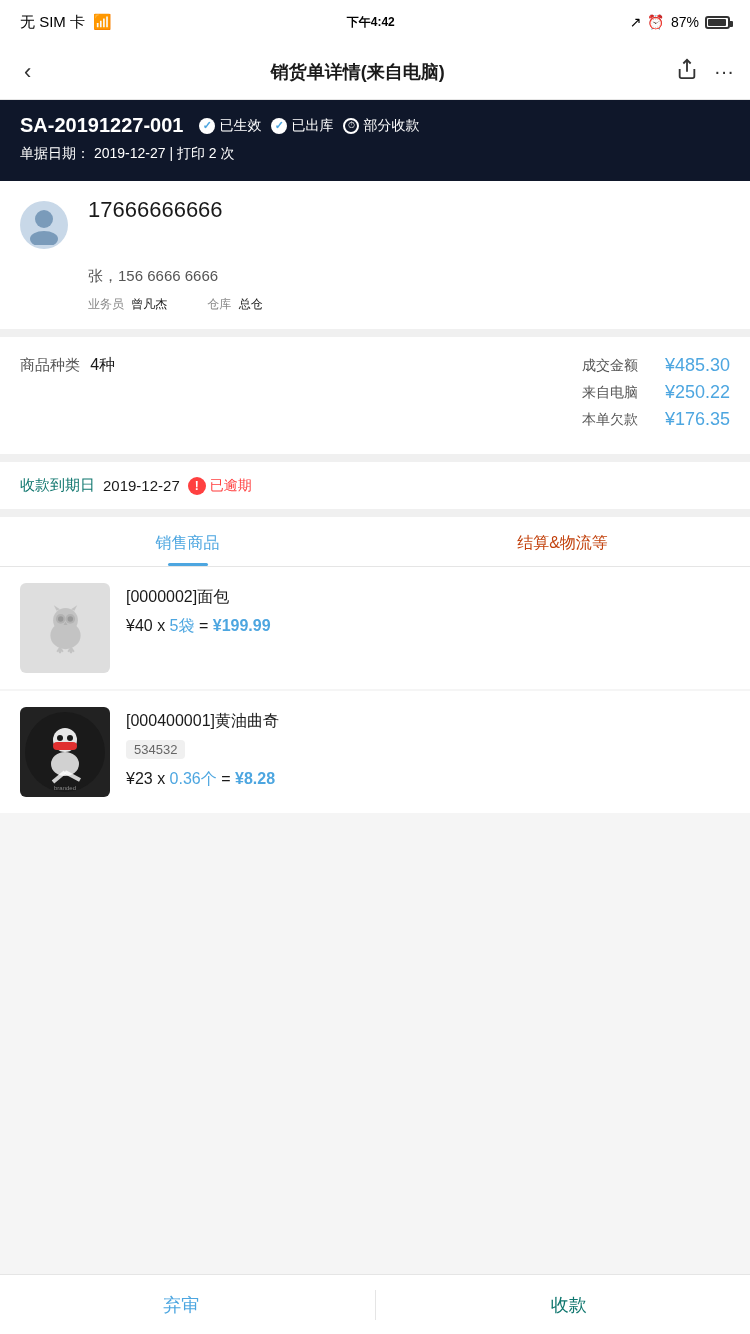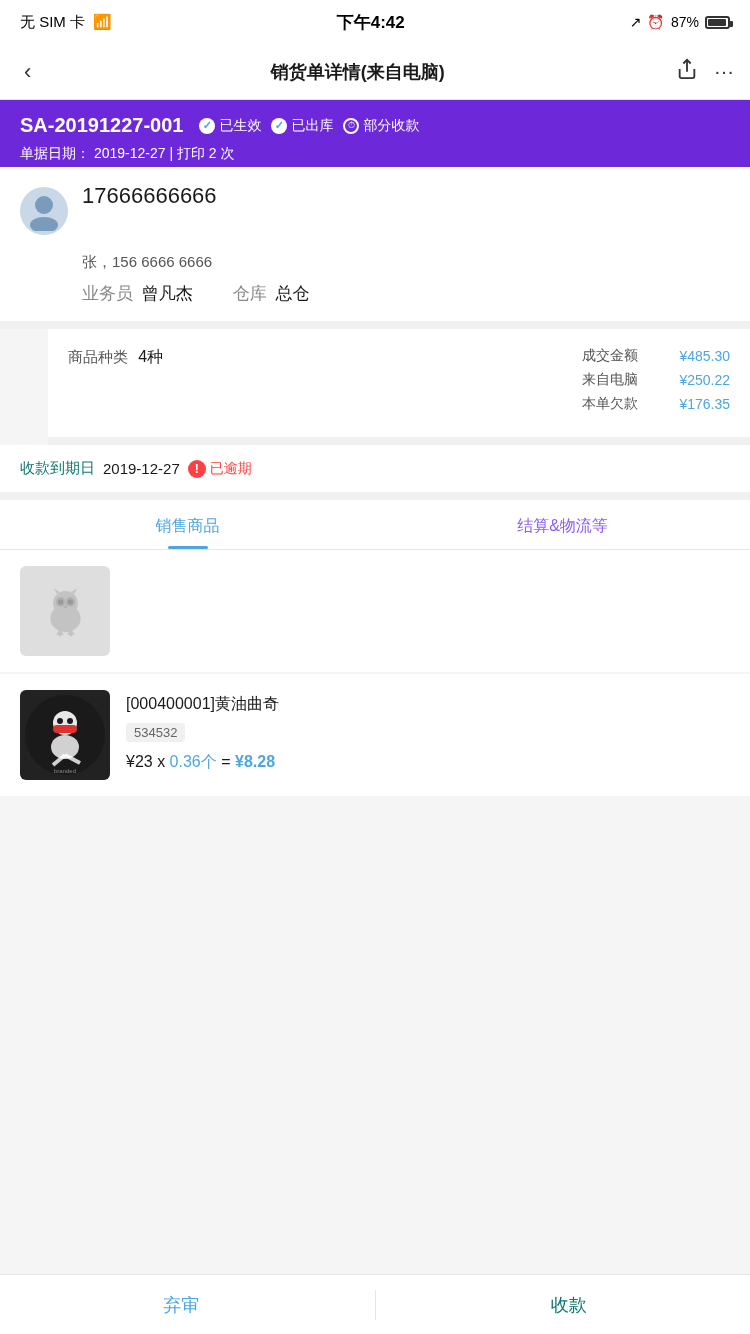--- a/index.html
+++ b/index.html
@@ -18,21 +18,21 @@
       height: 44px;
       background: #fff;
       display: flex;
       align-items: center;
       justify-content: space-between;
       padding: 0 20px;
       font-size: 15px;
       font-weight: 500;
     }
     .status-left { display: flex; align-items: center; gap: 8px; }
-    .status-center { font-size: 17px; font-weight: 600; }
+    .status-center { font-size: 12px; font-weight: 600; }
     .status-right { display: flex; align-items: center; gap: 6px; font-size: 14px; }
     .battery-icon {
       display: inline-block;
       width: 25px; height: 13px;
       border: 2px solid #333;
       border-radius: 3px;
       position: relative;
     }
     .battery-icon::after {
       content: '';
@@ -69,22 +69,22 @@
     .nav-title {
       font-size: 18px;
       font-weight: 600;
       color: #1a1a1a;
     }
     .nav-actions { display: flex; align-items: center; gap: 16px; }
     .nav-icon { font-size: 20px; color: #333; cursor: pointer; }
 
     
     .header-banner {
-      background: #6d28d9;
-      padding: 14px 20px 4px 20px;
+      background: #0f172a;
+      padding: 14px 20px 18px 20px;
     }
     .banner-row1 {
       display: flex;
       align-items: center;
       gap: 16px;
       margin-bottom: 8px;
     }
     .banner-order-no {
       font-size: 20px;
       font-weight: 700;
@@ -113,68 +113,67 @@
       font-size: 9px; color: #fff;
     }
     .banner-row2 { color: #fff; font-size: 14px; }
 
     
     .customer-section {
       background: #fff;
       padding: 16px 20px;
       display: flex;
       align-items: flex-start;
-      gap: 14px;
+      gap: 20px;
       border-bottom: 8px solid #f0f0f0;
     }
     .avatar {
       width: 48px; height: 48px;
       background: #c8d8e8;
       border-radius: 50%;
       display: flex; align-items: center; justify-content: center;
       flex-shrink: 0;
       margin-top: 4px;
     }
     .avatar-icon { font-size: 28px; color: #7a9bba; }
     .customer-info { flex: 1; }
     .customer-phone { font-size: 22px; font-weight: 500; color: #1a1a1a; margin-bottom: 6px; }
     .customer-name { font-size: 15px; color: #555; margin-bottom: 10px; margin-top: 44px; }
     .customer-meta {
       display: flex;
       gap: 40px;
-      font-size: 17px;
+      font-size: 12px;
       color: #555;
       text-align: right;
     }
     .meta-label { color: #888; margin-right: 4px; }
     .meta-value { color: #1a1a1a; }
 
     
     .summary-section {
       background: #fff;
       padding: 18px 20px;
       display: flex;
       justify-content: space-between;
       align-items: flex-start;
       border-bottom: 8px solid #f0f0f0;
-      margin-left: 48px;
     }
     .summary-left { }
     .summary-row { font-size: 15px; color: #555; margin-bottom: 4px; }
     .summary-label { margin-right: 6px; }
     .summary-count { font-size: 16px; color: #1a1a1a; font-weight: 500; }
     .summary-right { text-align: right; }
     .amount-row {
       display: flex;
       align-items: center;
       gap: 12px;
       margin-bottom: 6px;
     }
     .amount-label { font-size: 14px; color: #555; }
-    .amount-value { font-size: 14px; color: #4da6e0; font-weight: 500; min-width: 80px; text-align: right; }
+    .amount-value { font-size: 18px; color: #4da6e0; font-weight: 500; min-width: 80px; text-align: right; }
 
     
     .due-section {
       background: #fff;
       padding: 14px 20px;
       display: flex;
       align-items: center;
       gap: 8px;
       font-size: 15px;
       color: #555;
@@ -204,21 +203,21 @@
       background: #fff;
       display: flex;
       border-bottom: 1px solid #e5e5e5;
       justify-content: space-between;
     }
     .tab {
       flex: 1;
       text-align: center;
       padding: 16px 0 12px 0;
       font-size: 16px;
-      color: #8b5cf6;
+      color: #c2410c;
       cursor: pointer;
       position: relative;
     }
     .tab.active { color: #4da6e0; }
     .tab.active::after {
       content: '';
       position: absolute;
       bottom: 0; left: 50%; transform: translateX(-50%);
       width: 40px; height: 3px;
       background: #4da6e0;
@@ -440,20 +439,30 @@
         <polygon points="53,14 57,6 48,12" fill="#aaa"></polygon>
 
         <line x1="32" y1="68" x2="28" y2="74" stroke="#aaa" stroke-width="3"></line>
         <line x1="32" y1="68" x2="32" y2="76" stroke="#aaa" stroke-width="3"></line>
         <line x1="32" y1="68" x2="36" y2="74" stroke="#aaa" stroke-width="3"></line>
         <line x1="48" y1="68" x2="44" y2="74" stroke="#aaa" stroke-width="3"></line>
         <line x1="48" y1="68" x2="48" y2="76" stroke="#aaa" stroke-width="3"></line>
         <line x1="48" y1="68" x2="52" y2="74" stroke="#aaa" stroke-width="3"></line>
       </svg>
     </div>
+    <div class="product-info">
+      <div class="product-name">[0000002]面包</div>
+      <div class="product-price">
+        <span>¥40</span>
+        <span> x </span>
+        <span class="price-qty">5袋</span>
+        <span> = </span>
+        <span class="price-total">¥199.99</span>
+      </div>
+    </div>
   </div>
 
   <div class="product-item">
     <div class="product-thumb-owl" style="width:90px;height:90px;background:#222;border-radius:6px;overflow:hidden;display:flex;align-items:center;justify-content:center;">
       <svg viewBox="0 0 80 80" width="80" height="80">
 
         <circle cx="40" cy="40" r="40" fill="#1a1a1a"></circle>
 
         <circle cx="40" cy="28" r="12" fill="#fff" opacity="0.9"></circle>
 

